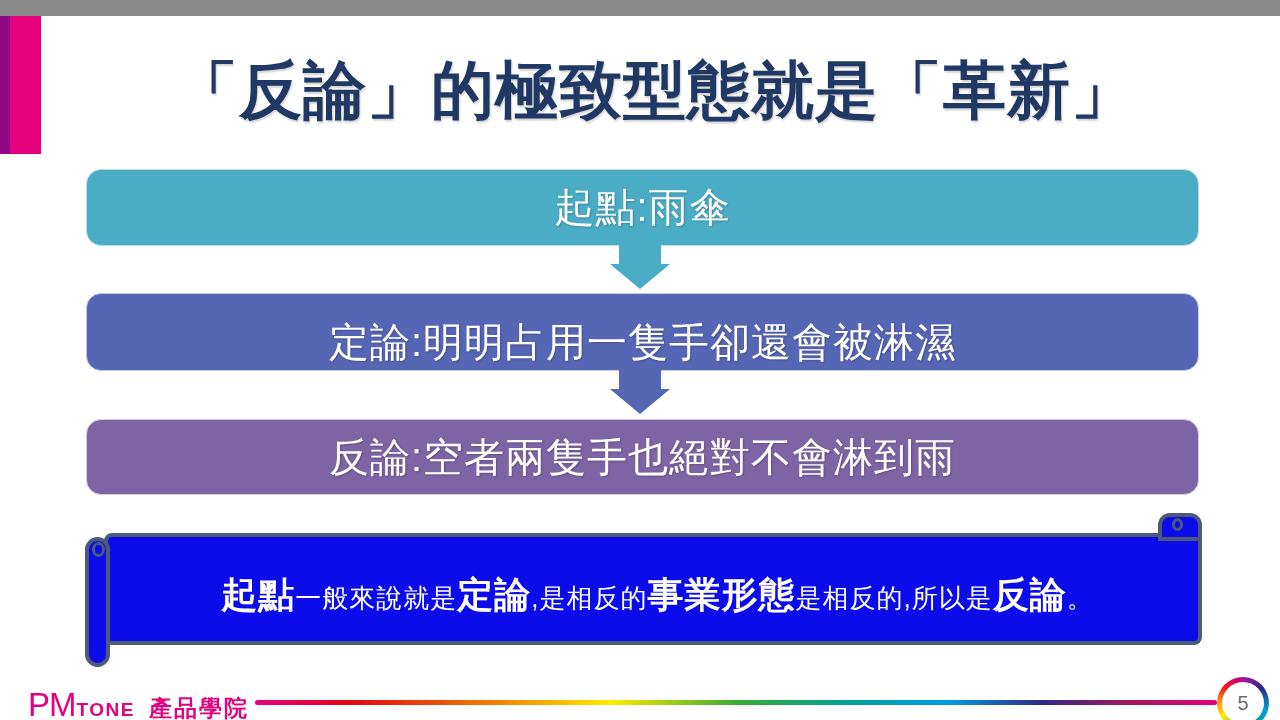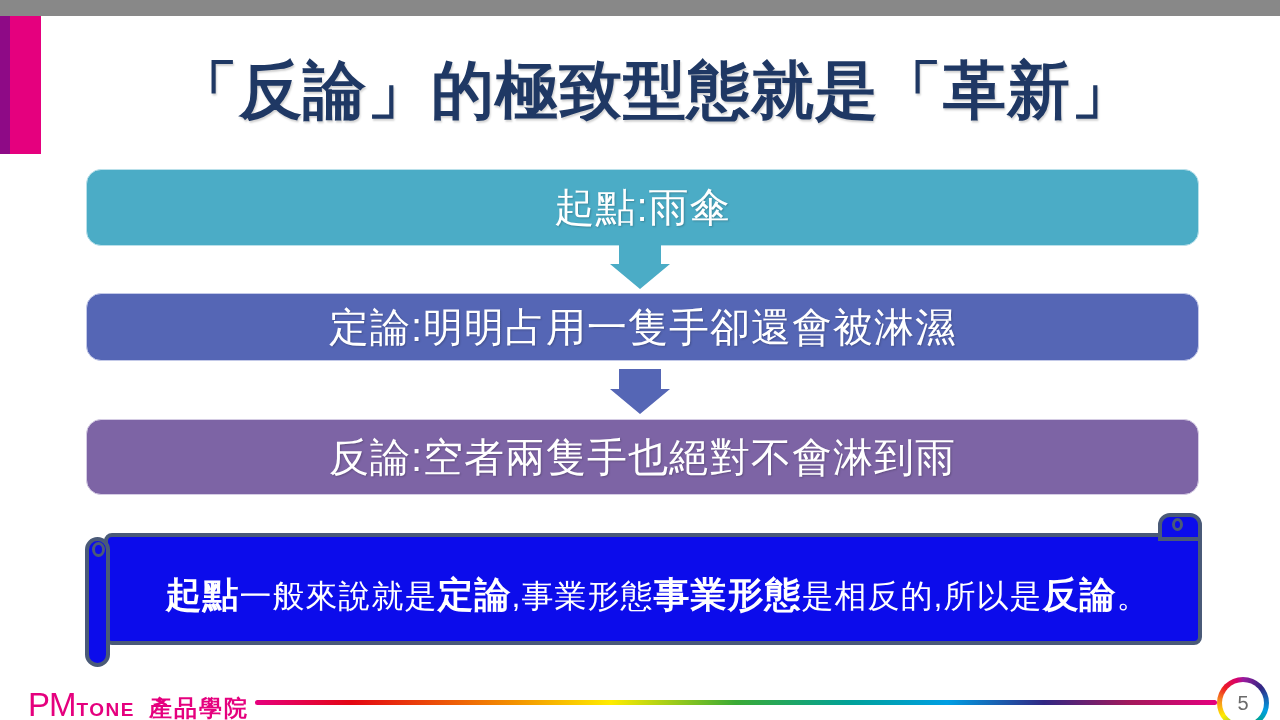--- a/index.html
+++ b/index.html
@@ -20,21 +20,21 @@
   }
   
   .bar{
     position:absolute;left:86px;width:1113px;
     display:flex;align-items:center;justify-content:center;
     color:#ffffff;font-size:40px;letter-spacing:1px;white-space:nowrap;
     text-shadow:1px 1px 2px rgba(0,0,0,0.22);
     border-radius:15px;
   }
   .bar1{top:153px;height:77px;background:#4BACC6;border:1px solid #b9e0ea;}
-  .bar2{top:277px;height:68px;background:#5566B5;border:1px solid #c3c9e8;}
+  .bar2{top:277px;height:78px;background:#5566B5;border:1px solid #c3c9e8;align-items:flex-end;}
   .bar3{top:403px;height:76px;background:#7D64A5;border:1px solid #d5cce4;text-align:center;}
   .arrow{position:absolute;left:598px;width:84px;height:46px;}
   .arrow1{top:228px;}
   .arrow2{top:353px;}
   
   .scroll-main{
     position:absolute;left:104px;top:517px;width:1098px;height:112px;
     background:#0C0CEB;border:4px solid #4A5A78;border-radius:8px;
   }
   .scroll-roll{
@@ -52,21 +52,21 @@
   .scroll-tr-curl-dot{
     position:absolute;left:1172px;top:502px;width:11px;height:13px;
     background:#0C0CEB;border:3px solid #4A5A78;border-radius:50%;
   }
   .scroll-text{
     position:absolute;left:120px;right:85px;top:517px;height:104px;
     display:flex;align-items:baseline;justify-content:center;
     color:#ffffff;white-space:nowrap;padding-top:38px;
   }
   .seg-big{font-size:36px;font-weight:bold;letter-spacing:1px;}
-  .seg-small{font-size:32px;letter-spacing:1px;}
+  .seg-small{font-size:26px;letter-spacing:1px;}
   
   .logo{
     position:absolute;left:28px;top:670px;height:36px;
     display:flex;align-items:baseline;color:#E5007E;white-space:nowrap;
   }
   .logo-pm{font-size:33px;font-weight:400;letter-spacing:-1px;}
   .logo-tone{font-size:19px;font-weight:600;letter-spacing:1.5px;margin-left:1px;text-align:right;}
   .logo-suffix{font-size:23px;font-weight:bold;margin-left:14px;letter-spacing:2px;text-align:center;}
   .rainbow-line{
     position:absolute;left:255px;top:684px;width:962px;height:5px;border-radius:3px;
@@ -117,21 +117,21 @@
   <div class="scroll-main"></div>
   <div class="scroll-tr-curl"></div>
   <div class="scroll-tr-curl-dot"></div>
   <div class="scroll-roll"></div>
   <div class="scroll-roll-curl"></div>
 
   <div class="scroll-text">
     <span class="seg-big">起點</span>
     <span class="seg-small">一般來說就是</span>
     <span class="seg-big">定論</span>
-    <span class="seg-small">,事業形態</span>
+    <span class="seg-small">,是相反的</span>
     <span class="seg-big">事業形態</span>
     <span class="seg-small">是相反的,所以是</span>
     <span class="seg-big">反論</span>
     <span class="seg-small">。</span>
   </div>
 
   <div class="logo">
     <span class="logo-pm">PM</span>
     <span class="logo-tone">TONE</span>
     <span class="logo-suffix">產品學院</span>

